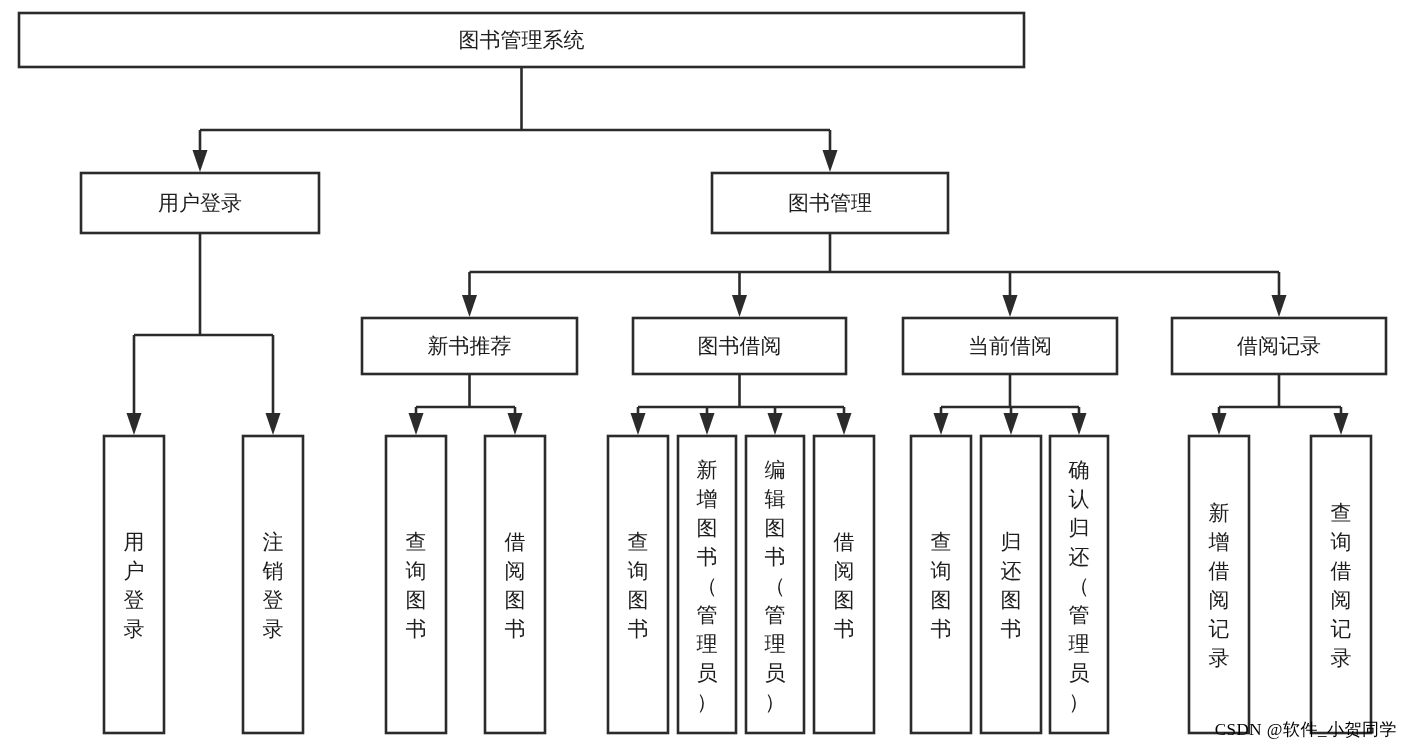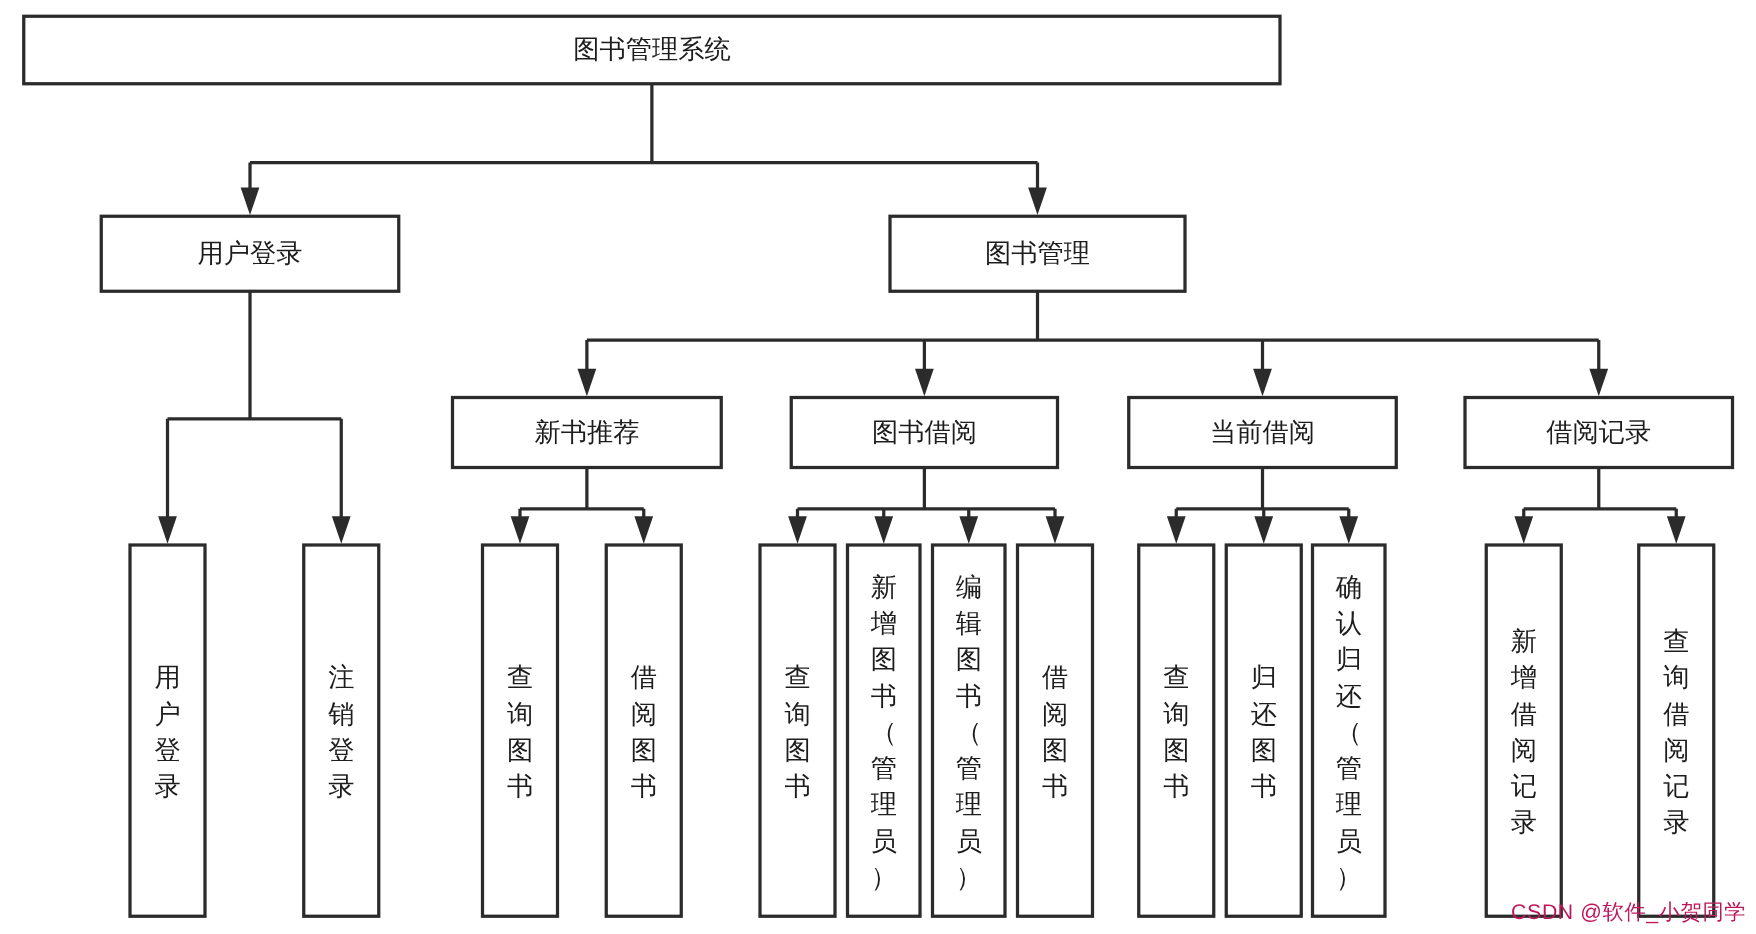--- a/index.html
+++ b/index.html
@@ -52,23 +52,23 @@
   .node-label-v {
     font-family: "Liberation Sans", "DejaVu Sans", sans-serif;
     font-size: 21px;
     fill: #1d1d1d;
     text-anchor: middle;
   }
   .watermark {
     position: absolute;
     right: 8px;
     bottom: 6px;
-    font-family: Liberation Sans, sans-serif;
+    font-family: Liberation Serif, serif;
     font-size: 17px;
-    color: #be185d;
+    color: #000000;
     white-space: nowrap;
     letter-spacing: 0.5px;
     pointer-events: none;
   }
 </style>
 </head>
 <body>
 
 <div id="diagram-root">
   <svg id="flow-svg" viewBox="0 0 1405 747">

